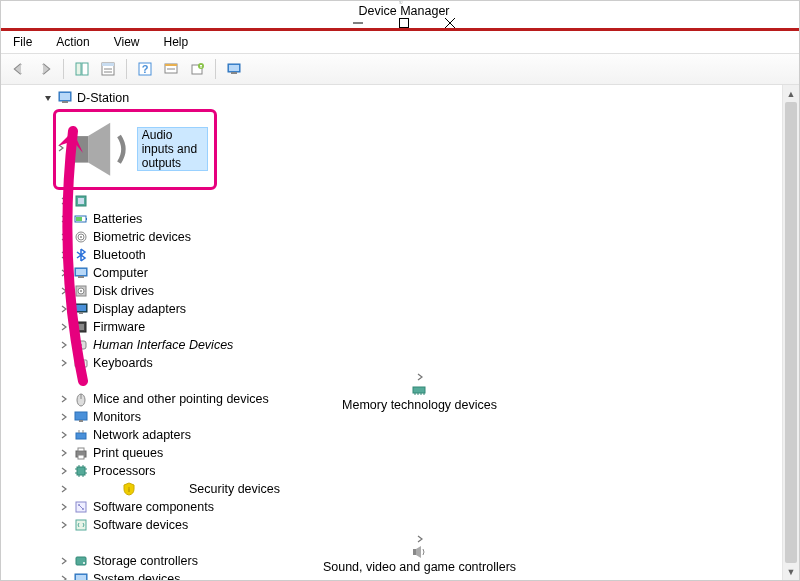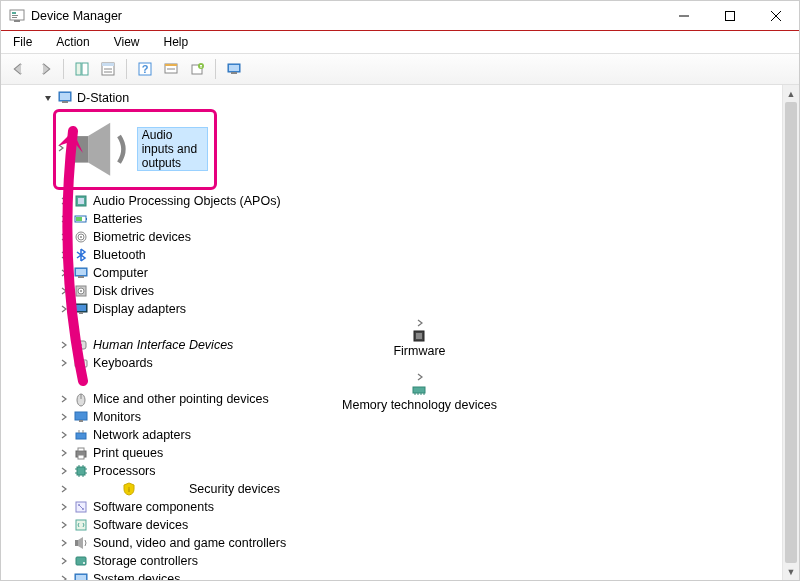--- a/index.html
+++ b/index.html
@@ -1,18 +1,18 @@
 <!DOCTYPE html>
 <html><head>
 <meta charset="utf-8">
 <style>
   * { box-sizing: border-box; }
   html, body { margin: 0; padding: 0; font-family: "Segoe UI", Tahoma, sans-serif; font-size: 12px; background: #fff; color: #000; }
   .window { width: 800px; height: 581px; border: 1px solid #ccc; display: flex; flex-direction: column; overflow: hidden; background: #fff; }
-  .titlebar { height: 30px; display: flex; align-items: center; padding: 0 0 0 8px; border-bottom: 1px solid #b91c1c; }
+  .titlebar { height: 30px; display: flex; align-items: center; padding: 0 0 0 8px; border-bottom: 3px solid #b91c1c; flex-direction: column; }
   .titlebar .app-icon { width: 16px; height: 16px; margin-right: 6px; }
   .titlebar .title { flex: 1; font-size: 12.5px; }
   .win-controls { display: flex; height: 100%; }
   .win-btn { width: 46px; display: flex; align-items: center; justify-content: center; font-size: 14px; font-family: "Segoe MDL2 Assets", sans-serif; cursor: default; }
   .menubar { height: 22px; display: flex; align-items: center; padding: 0 4px; gap: 8px; }
   .menu-item { padding: 2px 8px; cursor: default; }
   .toolbar { height: 32px; border-top: 1px solid #e0e0e0; border-bottom: 1px solid #e0e0e0; background: linear-gradient(#fdfdfd, #f3f3f3); display: flex; align-items: center; padding: 0 6px; gap: 2px; }
   .tb-btn { width: 24px; height: 24px; border: 1px solid transparent; display: flex; align-items: center; justify-content: center; border-radius: 2px; }
   .tb-sep { width: 1px; height: 20px; background: #d0d0d0; margin: 0 4px; }
   .content { flex: 1; overflow-y: auto; padding: 4px 0 4px 8px; position: relative; }
@@ -158,21 +158,20 @@
           </div><div class="tree-row" style="padding-left: 20px;">
             <span class="chevron">
               <svg width="10" height="10" viewBox="0 0 10 10">
                 <path d="M3 2 L7 5 L3 8" fill="none" stroke="#767676" stroke-width="1.2"></path>
               </svg>
             </span>
             <svg class="icon" viewBox="0 0 16 16">
               <rect x="3" y="3" width="10" height="10" fill="#5a9" stroke="#387"></rect>
               <rect x="5" y="5" width="6" height="6" fill="#cde"></rect>
             </svg>
-            <span class="label">Audio Processing Objects (APOs)</span>
           </div><div class="tree-row" style="padding-left: 20px;">
             <span class="chevron">
               <svg width="10" height="10" viewBox="0 0 10 10">
                 <path d="M3 2 L7 5 L3 8" fill="none" stroke="#767676" stroke-width="1.2"></path>
               </svg>
             </span>
             <svg class="icon" viewBox="0 0 16 16">
               <rect x="2" y="5" width="11" height="6" fill="#fff" stroke="#2a70b9"></rect>
               <rect x="13" y="7" width="1" height="2" fill="#2a70b9"></rect>
               <rect x="3" y="6" width="6" height="4" fill="#6c6"></rect>
@@ -229,21 +228,21 @@
               <svg width="10" height="10" viewBox="0 0 10 10">
                 <path d="M3 2 L7 5 L3 8" fill="none" stroke="#767676" stroke-width="1.2"></path>
               </svg>
             </span>
             <svg class="icon" viewBox="0 0 16 16">
               <rect x="2" y="3" width="12" height="8" fill="#256" stroke="#134"></rect>
               <rect x="3" y="4" width="10" height="6" fill="#4a90d9"></rect>
               <rect x="6" y="11" width="4" height="2" fill="#888"></rect>
             </svg>
             <span class="label">Display adapters</span>
-          </div><div class="tree-row" style="padding-left: 20px; flex-direction: column;">
+          </div><div class="tree-row" style="padding-left: 20px;">
             <span class="chevron">
               <svg width="10" height="10" viewBox="0 0 10 10">
                 <path d="M3 2 L7 5 L3 8" fill="none" stroke="#767676" stroke-width="1.2"></path>
               </svg>
             </span>
             <svg class="icon" viewBox="0 0 16 16">
               <rect x="3" y="3" width="10" height="10" fill="#444" stroke="#222"></rect>
               <rect x="5" y="5" width="6" height="6" fill="#888"></rect>
             </svg>
             <span class="label">Firmware</span>
@@ -377,21 +376,21 @@
             <span class="chevron">
               <svg width="10" height="10" viewBox="0 0 10 10">
                 <path d="M3 2 L7 5 L3 8" fill="none" stroke="#767676" stroke-width="1.2"></path>
               </svg>
             </span>
             <svg class="icon" viewBox="0 0 16 16">
               <rect x="3" y="3" width="10" height="10" fill="#e8f4e8" stroke="#5a9"></rect>
               <path d="M6 6 L5 8 L6 10 M10 6 L11 8 L10 10" stroke="#5a9" fill="none"></path>
             </svg>
             <span class="label">Software devices</span>
-          </div><div class="tree-row" style="padding-left: 20px;">
+          </div><div class="tree-row" style="padding-left: 20px; flex-direction: column;">
             <span class="chevron">
               <svg width="10" height="10" viewBox="0 0 10 10">
                 <path d="M3 2 L7 5 L3 8" fill="none" stroke="#767676" stroke-width="1.2"></path>
               </svg>
             </span>
             <svg class="icon" viewBox="0 0 16 16">
               <rect x="2" y="5" width="3" height="6" fill="#888"></rect>
               <path d="M5 5 L10 2 L10 14 L5 11 Z" fill="#aaa"></path>
               <path d="M12 5 Q14 8 12 11" stroke="#888" fill="none"></path>
             </svg>

